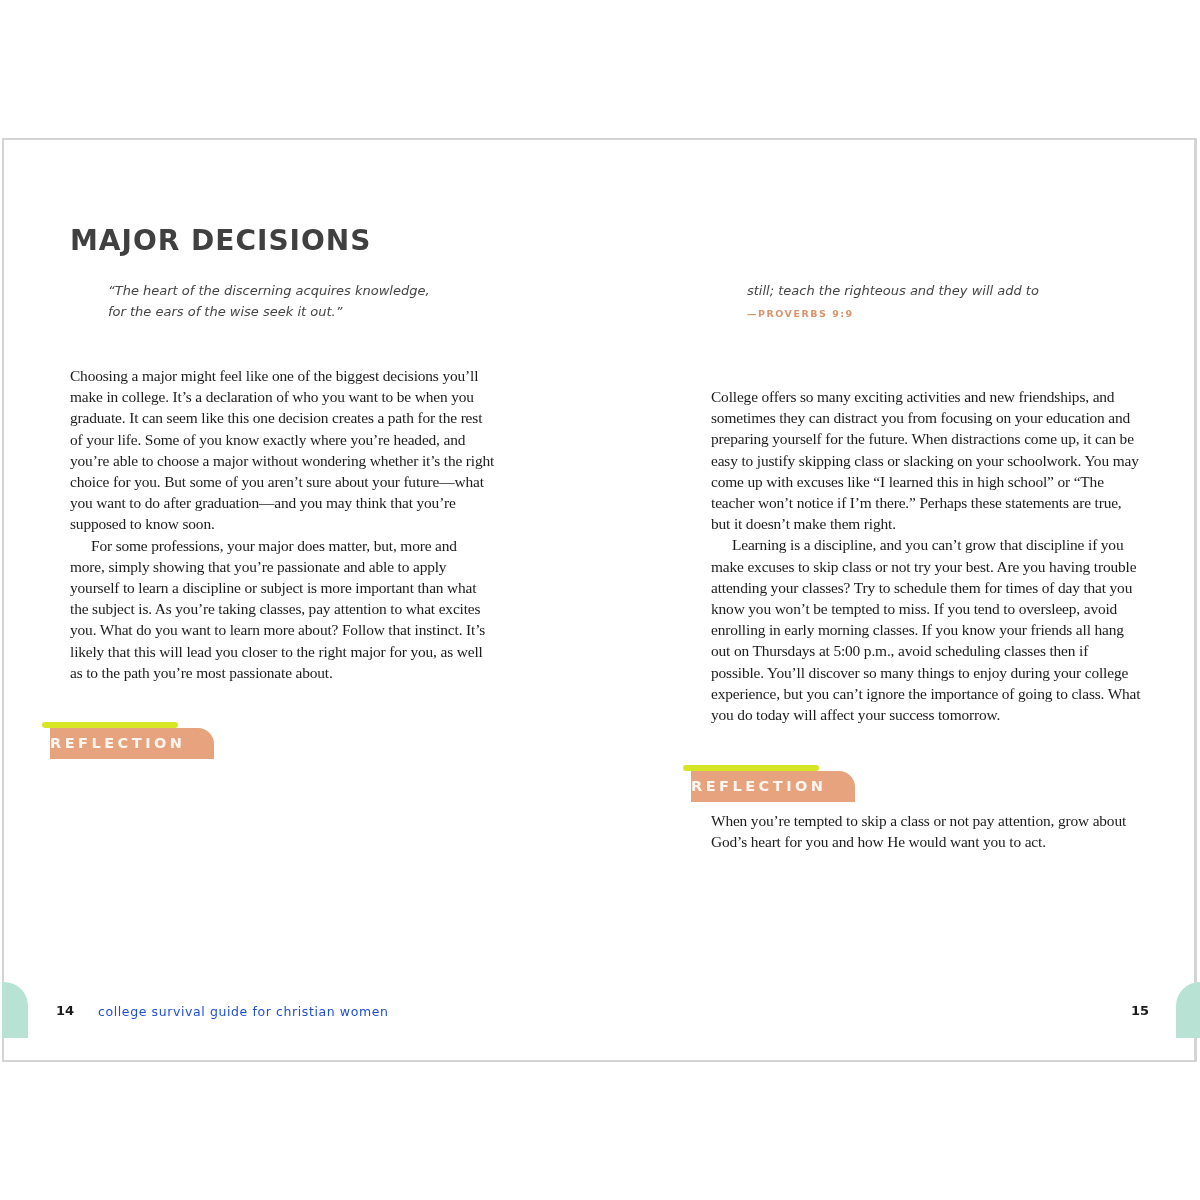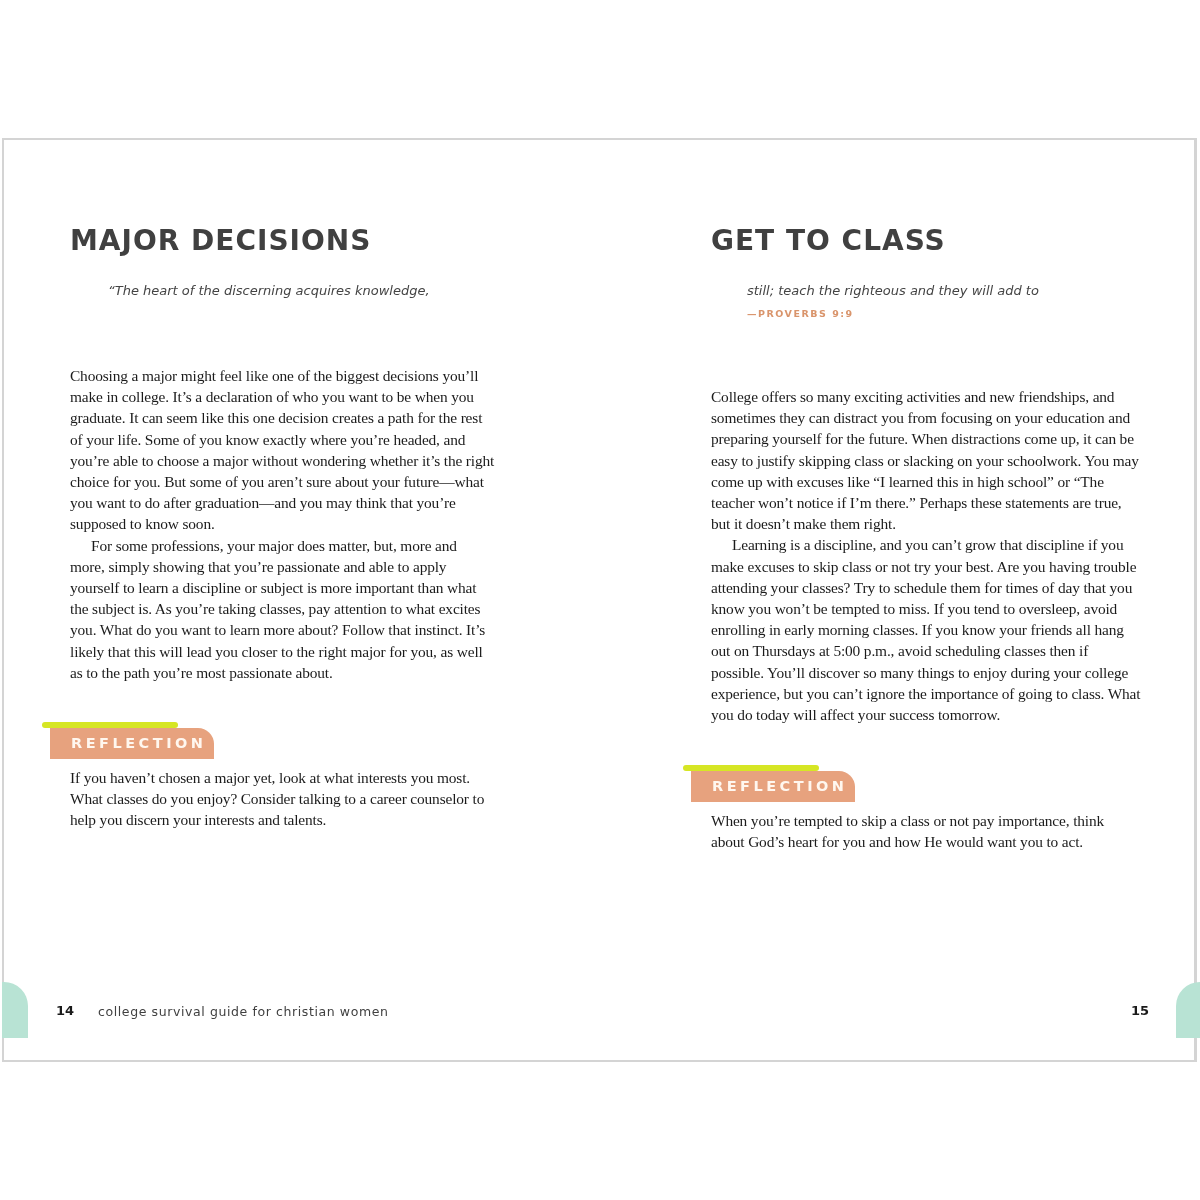--- a/index.html
+++ b/index.html
@@ -31,79 +31,76 @@
       font-size: 15.4px; line-height: 21.2px; color: #1b1b1b; letter-spacing: -0.15px;
     }
     .body p { margin: 0; }
     .body p.indent { text-indent: 21px; }
     .highlight { position: absolute; height: 6px; background: #d6e624; border-radius: 3px; }
     .reflect-tab {
       position: absolute; height: 31px; background: #e7a27e;
       border-top-right-radius: 16px;
       font-family: "DejaVu Sans", sans-serif; font-weight: bold;
       font-size: 14.5px; letter-spacing: 3.5px; color: #fff7ef;
-      line-height: 31px; padding-left: 21px; box-sizing: border-box;
+      line-height: 31px; box-sizing: border-box;
     }
     .footer-num {
       position: absolute; font-family: "DejaVu Sans", sans-serif;
       font-weight: bold; font-size: 13px; color: #1a1a1a;
     }
     .footer-title {
       position: absolute; font-family: "DejaVu Sans", sans-serif;
-      font-size: 12.5px; letter-spacing: 0.6px; color: #404040;
+      font-size: 12.5px; letter-spacing: 0.6px; color: #1d4ed8;
     }
     .thumb-tab { position: absolute; background: #b8e3d4; width: 26px; height: 56px; }
     .thumb-tab.left { left: -2px; border-top-right-radius: 24px; }
     .thumb-tab.right { right: -3px; border-top-left-radius: 24px; }
   </style>
 </head>
 <body>
 
 <div class="spread">
 
   <div class="page left">
     <h1 class="title" style="left:66px; top:84px;">MAJOR DECISIONS</h1>
 
     <div class="epigraph" style="left:104px; top:140px; width:380px;">
       <div>“The heart of the discerning acquires knowledge,</div>
+      <div>for the ears of the wise seek it out.”</div>
     </div>
 
     <div class="body" style="left:66px; top:225px; width:425px;">
       <p>Choosing a major might feel like one of the biggest decisions you’ll make in college. It’s a declaration of who you want to be when you graduate. It can seem like this one decision creates a path for the rest of your life. Some of you know exactly where you’re headed, and you’re able to choose a major with­out wondering whether it’s the right choice for you. But some of you aren’t sure about your future—what you want to do after graduation—and you may think that you’re supposed to know soon.</p>
       <p class="indent">For some professions, your major does matter, but, more and more, simply showing that you’re passionate and able to apply yourself to learn a discipline or subject is more important than what the subject is. As you’re taking classes, pay attention to what excites you. What do you want to learn more about? Follow that instinct. It’s likely that this will lead you closer to the right major for you, as well as to the path you’re most passionate about.</p>
     </div>
 
     <div class="highlight" style="left:38px; top:582px; width:136px;"></div>
     <div class="reflect-tab" style="left:46px; top:588px; width:164px;">REFLECTION</div>
 
-    <div class="body" style="left:66px; top:627px; width:430px;">
-      <p>If you haven’t chosen a major yet, look at what interests you most. What classes do you enjoy? Consider talking to a career counselor to help you discern your interests and talents.</p>
-    </div>
 
     <div class="thumb-tab left" style="top:842px;"></div>
     <div class="footer-num" style="left:52px; top:863px;">14</div>
     <div class="footer-title" style="left:94px; top:864px;">college survival guide for christian women</div>
   </div>
 
   <div class="page right">
-    <h1 class="title" style="left:107px; top:84px;">GET TO CLASS</h1>
 
     <div class="epigraph" style="left:143px; top:140px; width:340px;">
       <div>still; teach the righteous and they will add to</div>
       <span class="cite">—PROVERBS 9:9</span>
     </div>
 
     <div class="body" style="left:107px; top:246px; width:430px;">
       <p>College offers so many exciting activities and new friendships, and sometimes they can distract you from focusing on your education and preparing yourself for the future. When distractions come up, it can be easy to justify skipping class or slacking on your school­work. You may come up with excuses like “I learned this in high school” or “The teacher won’t notice if I’m there.” Perhaps these statements are true, but it doesn’t make them right.</p>
       <p class="indent">Learning is a discipline, and you can’t grow that discipline if you make excuses to skip class or not try your best. Are you having trouble attending your classes? Try to schedule them for times of day that you know you won’t be tempted to miss. If you tend to oversleep, avoid enrolling in early morning classes. If you know your friends all hang out on Thursdays at 5:00 p.m., avoid scheduling classes then if possible. You’ll discover so many things to enjoy during your college experience, but you can’t ignore the importance of going to class. What you do today will affect your success tomorrow.</p>
     </div>
 
     <div class="highlight" style="left:79px; top:625px; width:136px;"></div>
     <div class="reflect-tab" style="left:87px; top:631px; width:164px;">REFLECTION</div>
 
     <div class="body" style="left:107px; top:670px; width:420px;">
-      <p>When you’re tempted to skip a class or not pay importance, think about God’s heart for you and how He would want you to act.</p>
+      <p>When you’re tempted to skip a class or not pay attention, grow about God’s heart for you and how He would want you to act.</p>
     </div>
 
     <div class="footer-num" style="left:527px; top:863px;">15</div>
     <div class="thumb-tab right" style="top:842px;"></div>
   </div>
 </div>
 
 </body></html>

